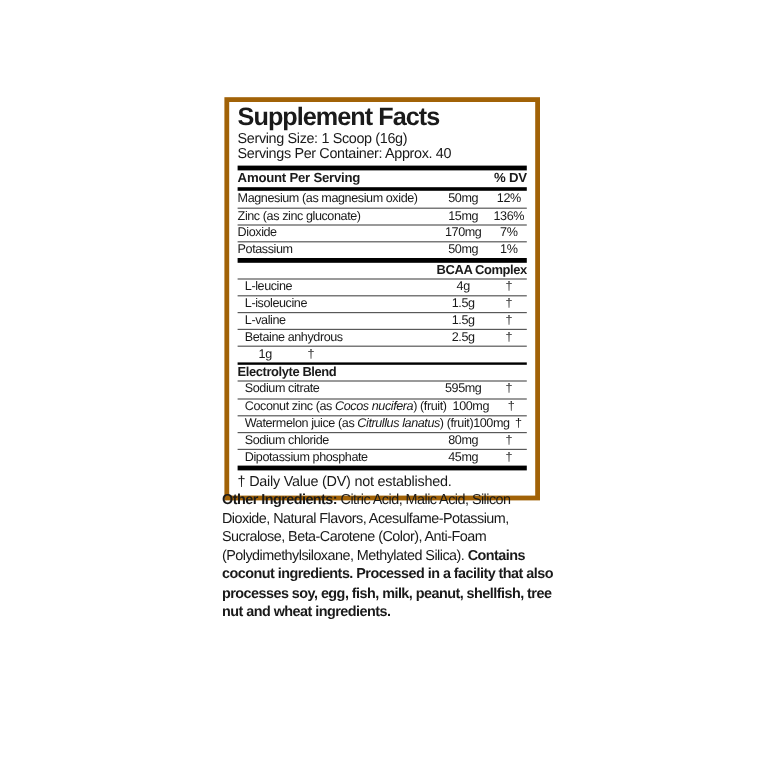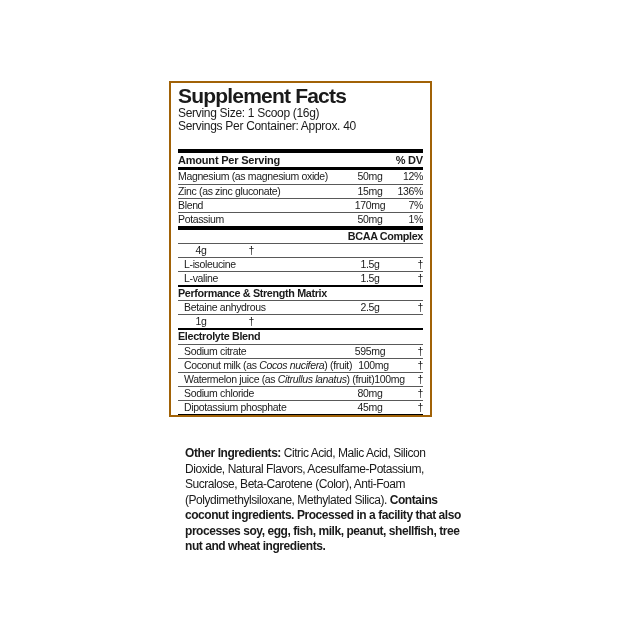--- a/index.html
+++ b/index.html
@@ -7,25 +7,25 @@
     padding: 0;
     width: 640px;
     height: 640px;
     background: #ffffff;
     font-family: "Liberation Sans", sans-serif;
     color: #1a1a1a;
     position: relative;
   }
   .panel {
     position: absolute;
-    left: 169px;
+    left: 187px;
     top: 81px;
     width: 263px;
     height: 336px;
-    border: 2px solid #a16207;
+    border: 4px solid #a16207;
     box-sizing: border-box;
     background: #fff;
     padding: 2px 7px 0 7px;
     overflow: hidden;
   }
   .title {
     font-size: 21px;
     font-weight: bold;
     letter-spacing: -0.8px;
     line-height: 22px;
@@ -38,21 +38,21 @@
     white-space: nowrap;
   }
   .col-header {
     display: flex;
     justify-content: space-between;
     border-top: 4px solid #000;
     border-bottom: 3px solid #000;
     font-weight: bold;
     font-size: 11px;
     line-height: 14px;
-    margin-top: 16px;
+    margin-top: 3px;
     letter-spacing: -0.2px;
     gap: 24px;
   }
   .rows .row {
     display: flex;
     align-items: center;
     height: 13.1px;
     line-height: 13.1px;
     font-size: 10.5px;
     letter-spacing: -0.35px;
@@ -61,34 +61,34 @@
   .rows .row:first-child { border-top: none; }
   .row.section {
     font-weight: bold;
     font-size: 10.8px;
     border-top: 2px solid #000;
   }
   .row.section.heavy { border-top: 4px solid #000; text-align: right; }
   .row .lab { flex: 1; white-space: nowrap; overflow: visible; }
   .row.indent .lab { padding-left: 6px; }
   .row .amt { width: 46px; text-align: center; white-space: nowrap; }
-  .row .dv { width: 30px; text-align: right; white-space: nowrap; }
+  .row .dv { width: 30px; text-align: center; white-space: nowrap; }
   .it { font-style: italic; }
   .footnote {
     border-top: 4px solid #000;
     font-size: 12px;
     line-height: 13px;
     padding-top: 3px;
     letter-spacing: -0.2px;
     white-space: nowrap;
   }
   .other {
     position: absolute;
     left: 185px;
-    top: 446px;
+    top: 409px;
     width: 281px;
     font-size: 12px;
     line-height: 15.5px;
     letter-spacing: -0.45px;
   }
   .other .b { font-weight: bold; }
 </style>
 </head>
 <body>
 
@@ -105,68 +105,66 @@
         <span class="lab"><span>Magnesium (as magnesium oxide)</span></span>
         <span class="amt">50mg</span>
         <span class="dv">12%</span>
       </div>
       <div class="row item">
         <span class="lab"><span>Zinc (as zinc gluconate)</span></span>
         <span class="amt">15mg</span>
         <span class="dv">136%</span>
       </div>
       <div class="row item">
-        <span class="lab"><span>Blend</span></span>
+        <span class="lab"><span>Dioxide</span></span>
         <span class="amt">170mg</span>
         <span class="dv">7%</span>
       </div>
       <div class="row item">
         <span class="lab"><span>Potassium</span></span>
         <span class="amt">50mg</span>
         <span class="dv">1%</span>
       </div>
       <div class="row section heavy">
         <span class="lab"><span>BCAA Complex</span></span>
       </div>
       <div class="row item indent">
+        <span class="lab"><span>L-leucine</span></span>
         <span class="amt">4g</span>
         <span class="dv">†</span>
       </div>
       <div class="row item indent">
         <span class="lab"><span>L-isoleucine</span></span>
         <span class="amt">1.5g</span>
         <span class="dv">†</span>
       </div>
       <div class="row item indent">
         <span class="lab"><span>L-valine</span></span>
         <span class="amt">1.5g</span>
         <span class="dv">†</span>
-      </div>
-      <div class="row section">
-        <span class="lab"><span>Performance &amp; Strength Matrix</span></span>
       </div>
       <div class="row item indent">
         <span class="lab"><span>Betaine anhydrous</span></span>
         <span class="amt">2.5g</span>
         <span class="dv">†</span>
       </div>
       <div class="row item indent">
         <span class="amt">1g</span>
         <span class="dv">†</span>
       </div>
       <div class="row section">
         <span class="lab"><span>Electrolyte Blend</span></span>
       </div>
       <div class="row item indent">
         <span class="lab"><span>Sodium citrate</span></span>
         <span class="amt">595mg</span>
         <span class="dv">†</span>
       </div>
       <div class="row item indent">
-        <span class="lab"><span>Coconut milk (as </span><span class="it">Cocos nucifera</span><span>) (fruit)</span></span>
+        <span class="lab"><span>Coconut zinc (as </span><span class="it">Cocos nucifera</span><span>) (fruit)</span></span>
         <span class="amt">100mg</span>
         <span class="dv">†</span>
       </div>
       <div class="row item indent">
         <span class="lab"><span>Watermelon juice (as </span><span class="it">Citrullus lanatus</span><span>) (fruit)</span></span>
         <span class="amt">100mg</span>
         <span class="dv">†</span>
       </div>
       <div class="row item indent">
         <span class="lab"><span>Sodium chloride</span></span>

